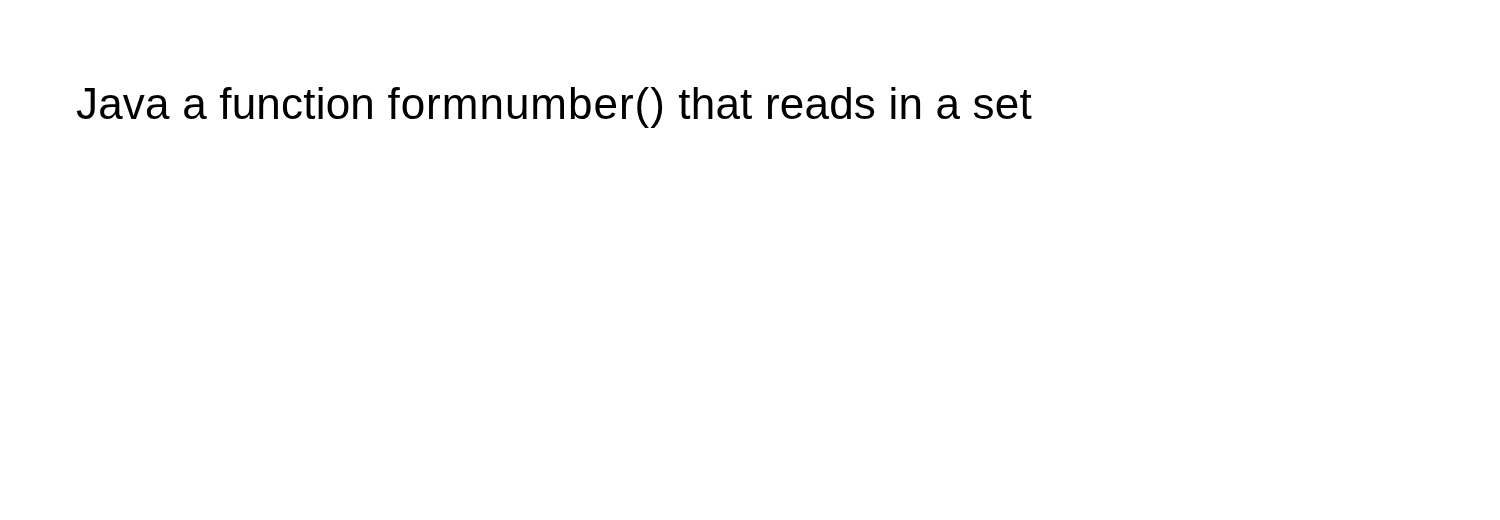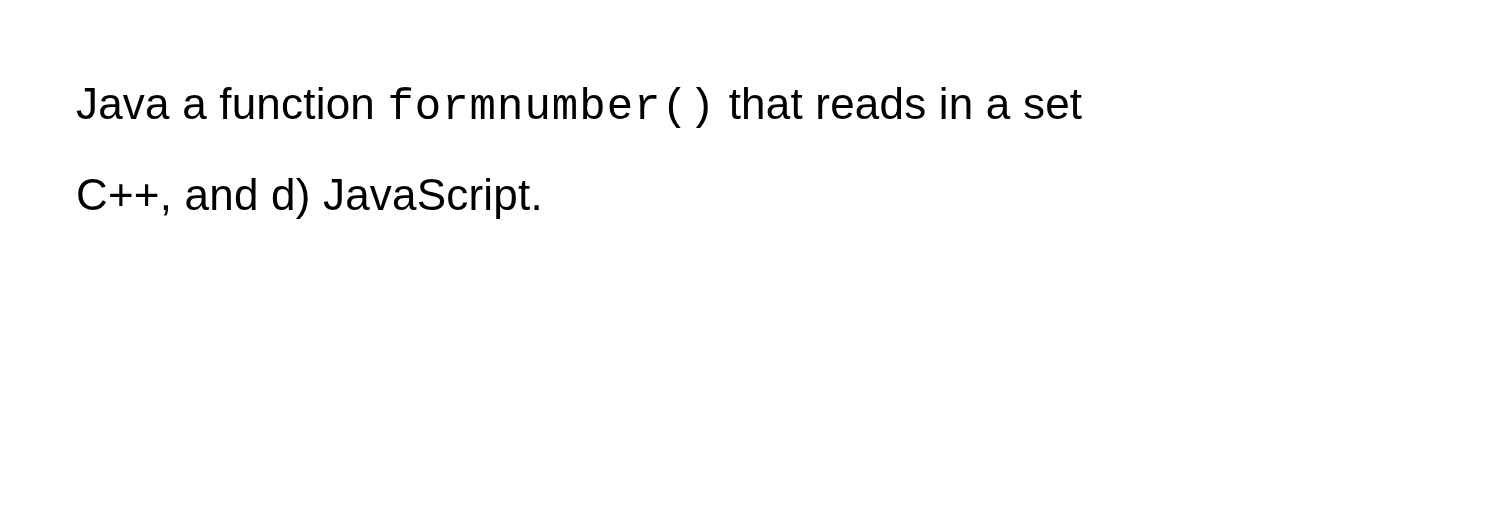--- a/index.html
+++ b/index.html
@@ -14,30 +14,29 @@
       font-family: -apple-system, BlinkMacSystemFont, "Segoe UI", Helvetica, Arial, sans-serif;
       color: #000000;
       padding: 60px 80px 60px 76px;
     }
     .content {
       font-size: 44px;
       line-height: 2.0;
       letter-spacing: 0.2px;
     }
     .code-font {
-      font-family: Liberation Mono, monospace;
+      font-family: Liberation Sans, sans-serif;
       letter-spacing: 1px;
     }
     .math-var {
       font-family: Georgia, "Times New Roman", serif;
       font-style: italic;
       padding: 0 6px;
     }
   </style>
 </head>
 <body>
 
 <div class="content">
   <div>
     <span>Java a function </span><span class="code-font">formnumber()</span><span> that reads in a set</span>
   </div>
-  <div>C++, and d) JavaScript.</div>
 </div>
 
 </body></html>

